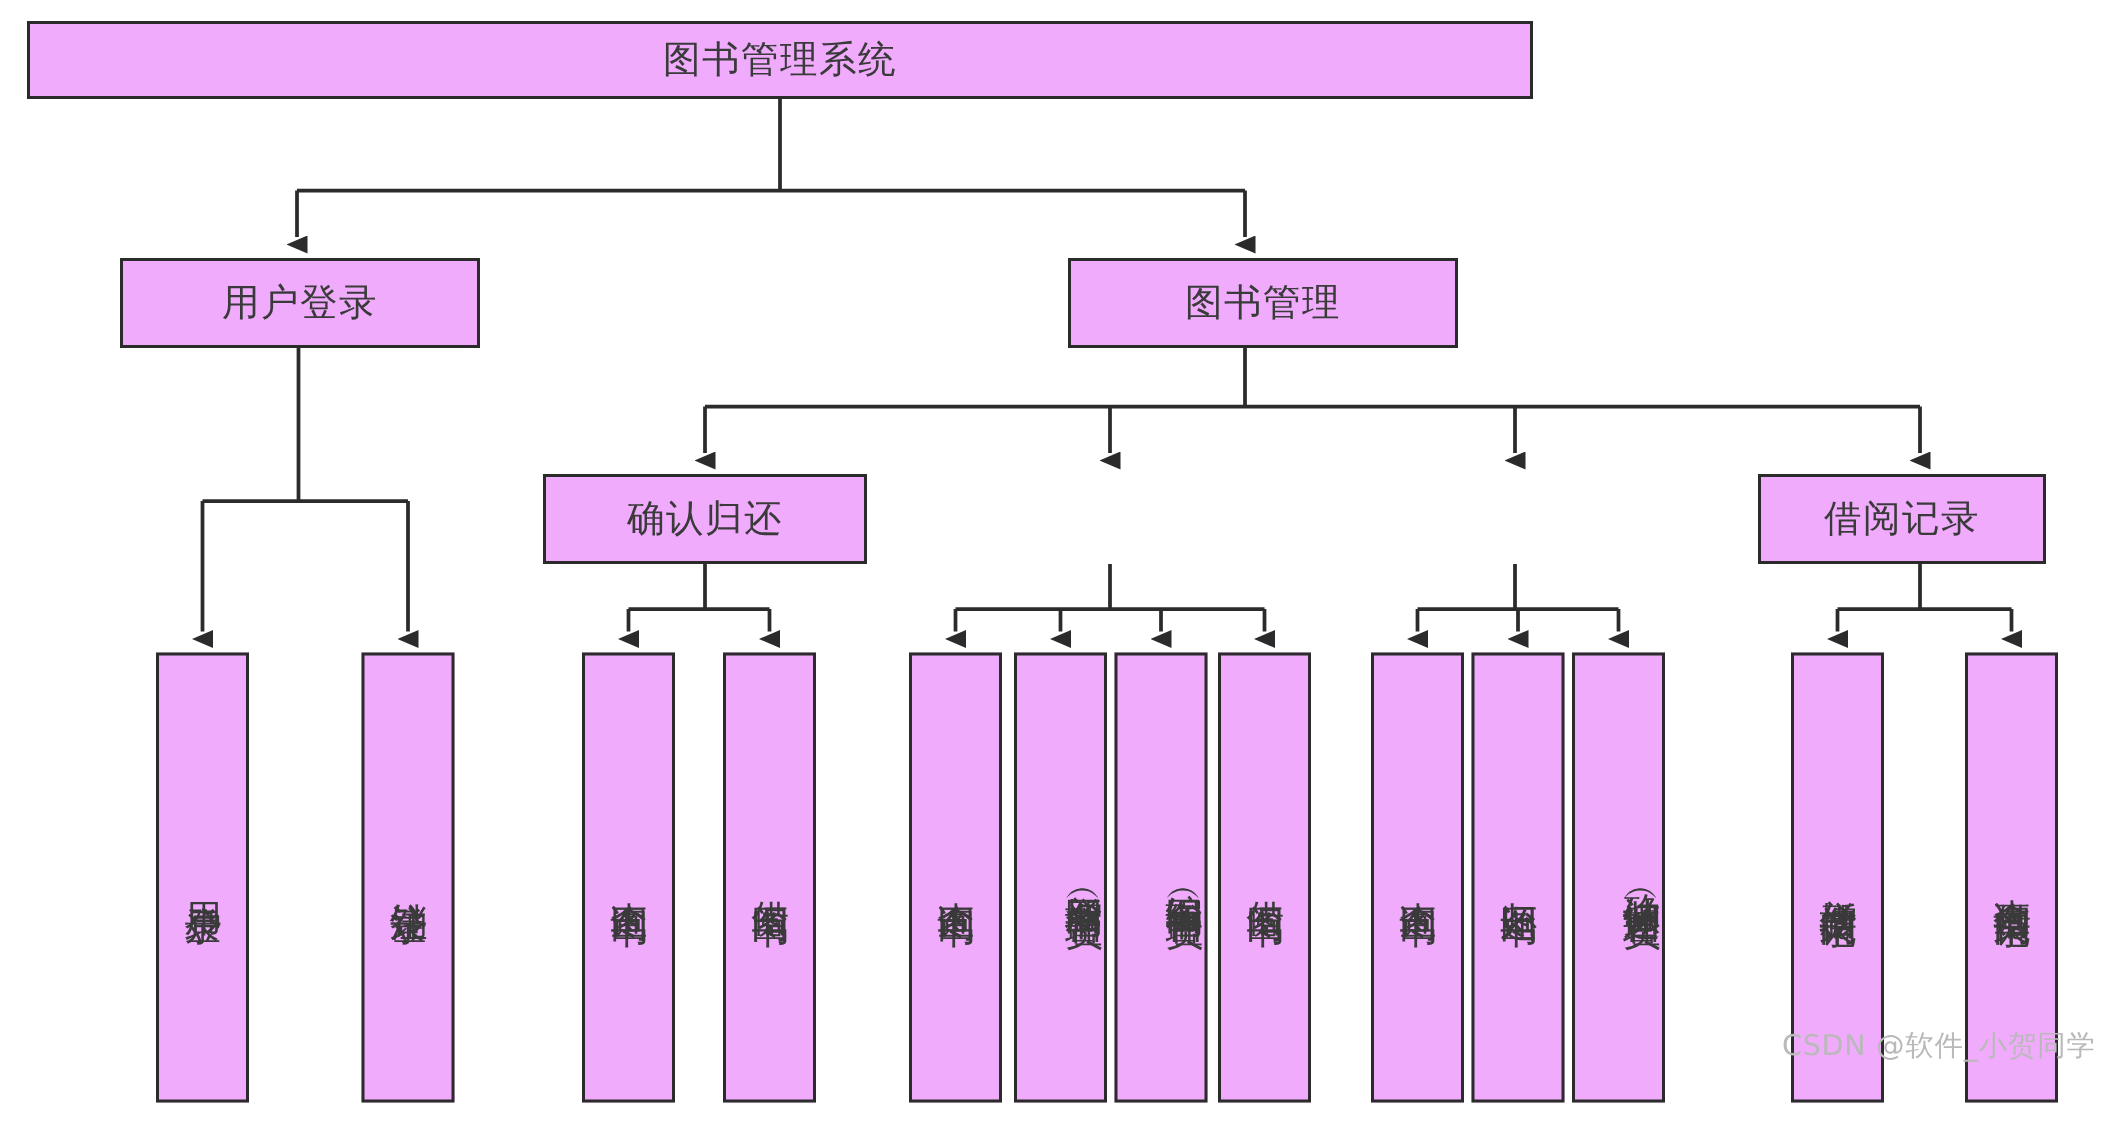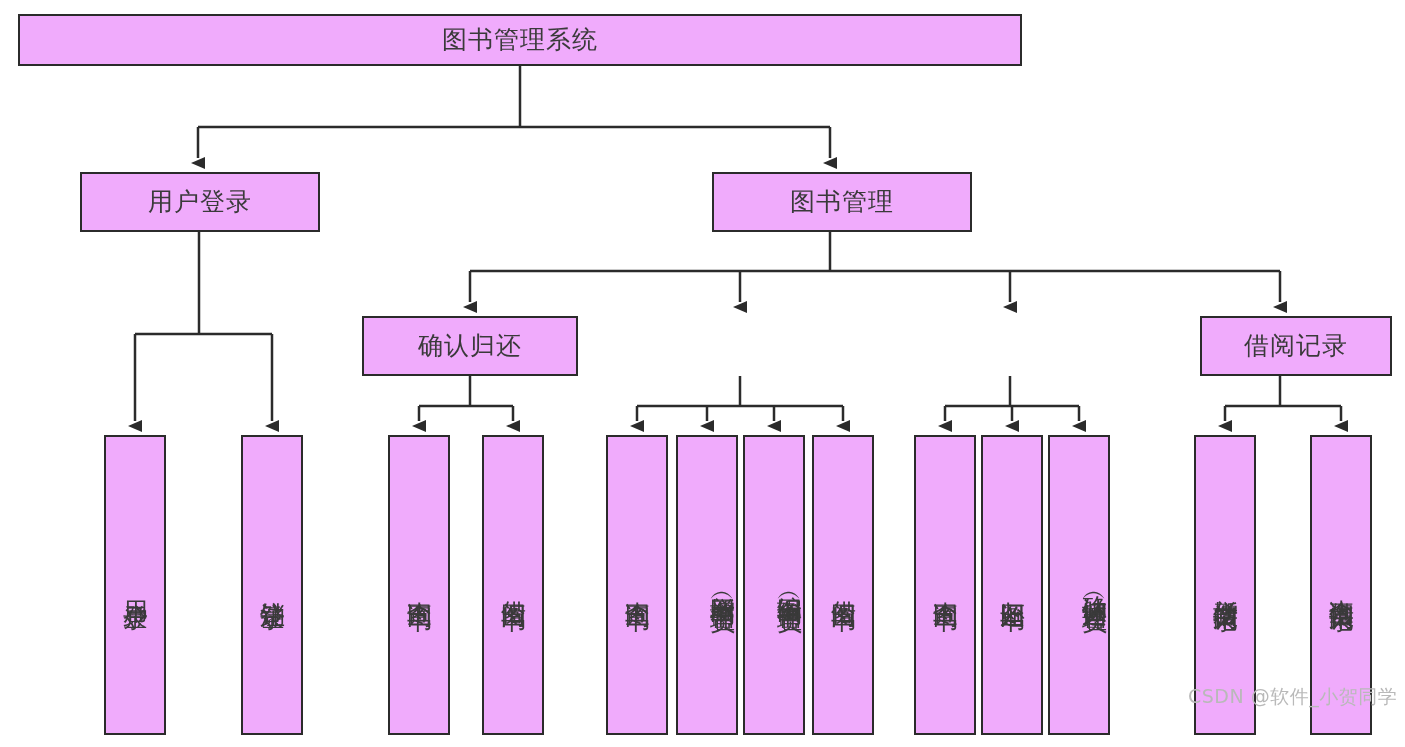--- a/index.html
+++ b/index.html
@@ -130,21 +130,21 @@
   <div class="node horiz" style="left:80px;top:172px;width:240px;height:60px;">
     <span class="lbl">用户登录</span>
   </div>
   <div class="node horiz" style="left:712px;top:172px;width:260px;height:60px;">
     <span class="lbl">图书管理</span>
   </div>
 
   <div class="node horiz" style="left:362px;top:316px;width:216px;height:60px;">
     <span class="lbl">确认归还</span>
   </div>
-  <div class="node horiz" style="left:1172px;top:316px;width:192px;height:60px;margin-left:28px;">
+  <div class="node horiz" style="left:1172px;top:316px;width:192px;height:60px;">
     <span class="lbl">借阅记录</span>
   </div>
 
   <div class="node vert" style="left:104px;top:435px;width:62px;height:300px;">
     <span class="lbl">用户登录</span>
   </div>
   <div class="node vert" style="left:241px;top:435px;width:62px;height:300px;">
     <span class="lbl">注销登录</span>
   </div>
   <div class="node vert" style="left:388px;top:435px;width:62px;height:300px;">

